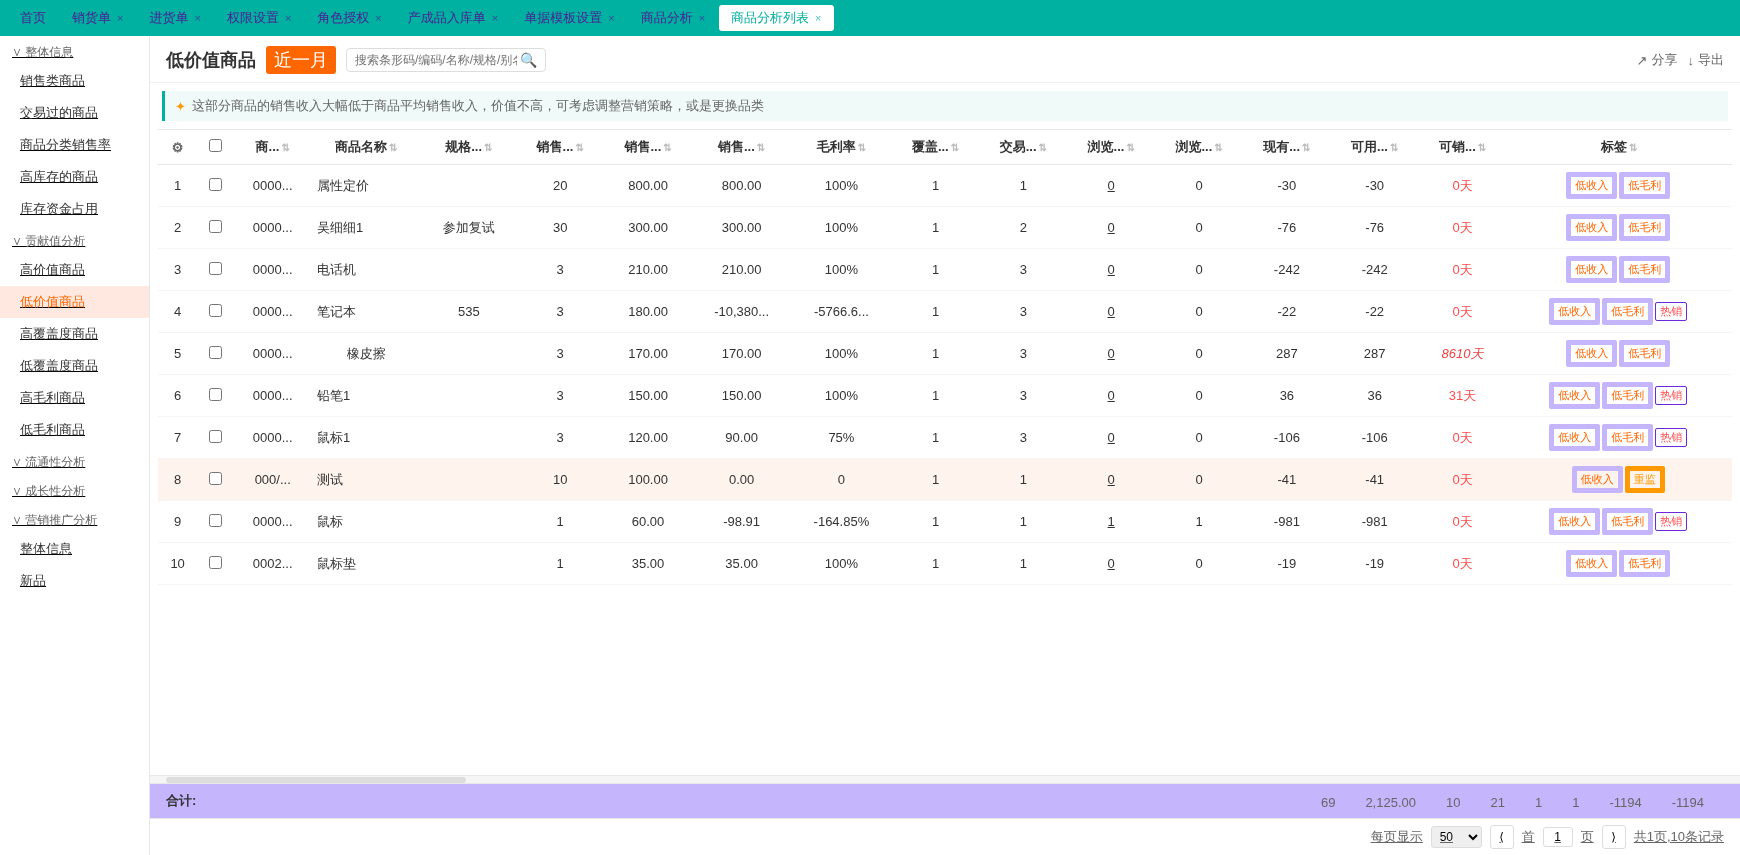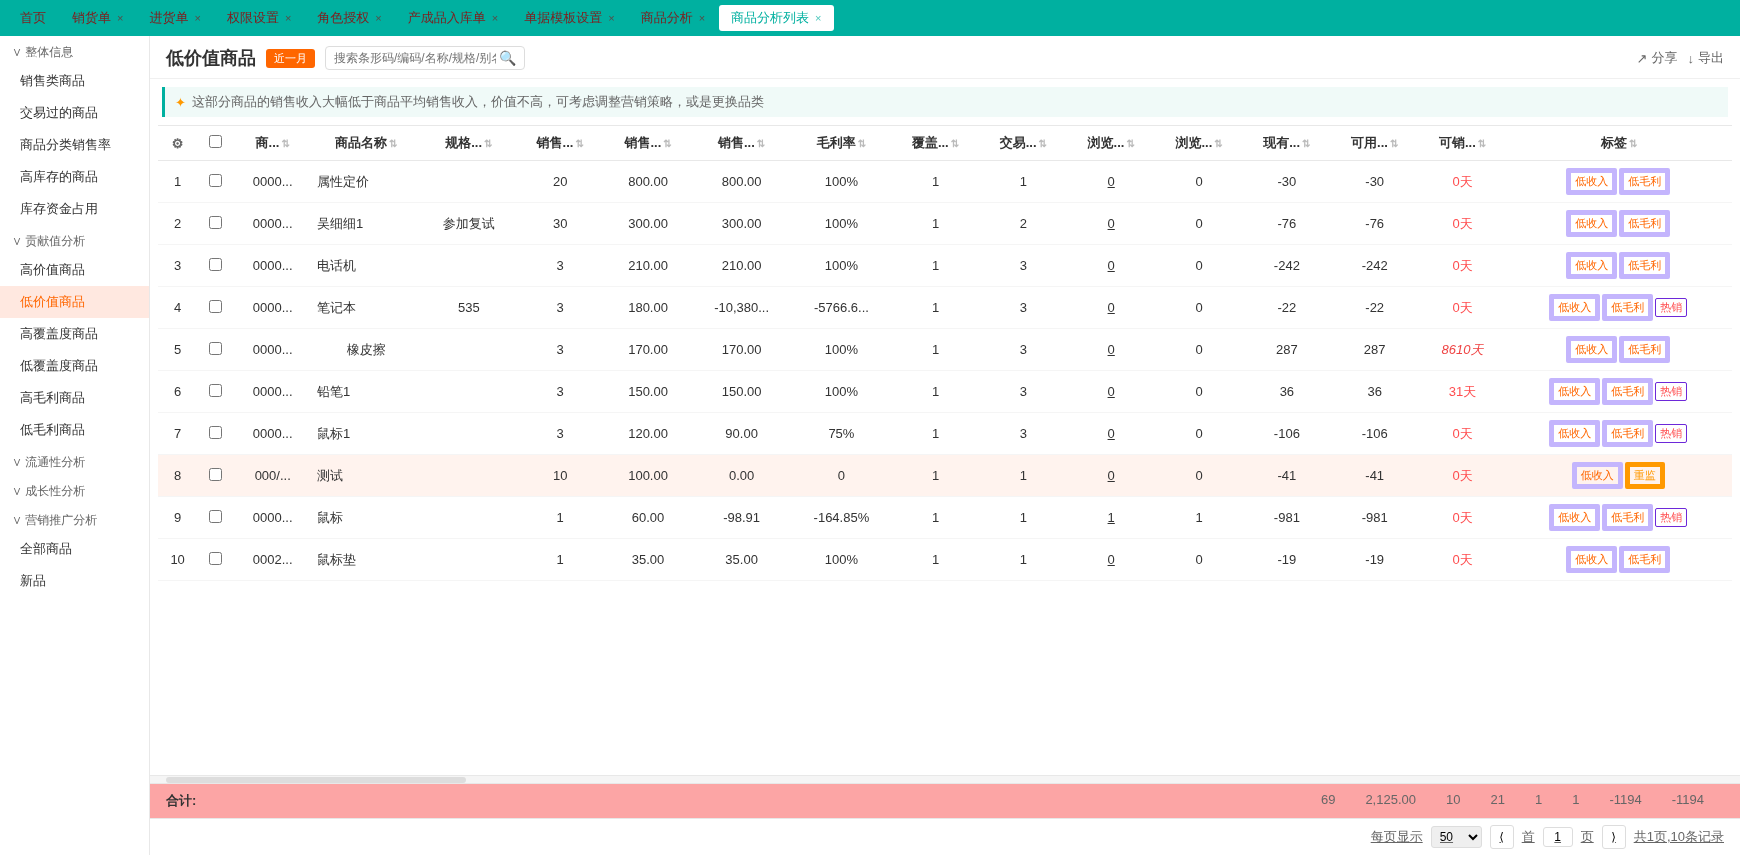--- a/index.html
+++ b/index.html
@@ -8,21 +8,21 @@
     
     .top-nav {
       background: #00b0a0;
       height: 36px;
       display: flex;
       align-items: center;
       padding: 0 8px;
       gap: 2px;
     }
     .nav-item {
-      color: #7f1d1d;
+      color: #4c1d95;
       padding: 4px 12px;
       border-radius: 3px;
       cursor: pointer;
       white-space: nowrap;
       font-size: 13px;
       display: flex;
       align-items: center;
       gap: 4px;
     }
     .nav-item.active { background: #fff; color: #00b0a0; }
@@ -34,20 +34,21 @@
       height: calc(100vh - 36px);
     }
     
     
     .sidebar {
       width: 150px;
       background: #fff;
       border-right: 1px solid #e8e8e8;
       overflow-y: auto;
       flex-shrink: 0;
+      text-decoration: underline;
     }
     .sidebar-group-title {
       color: #666;
       padding: 8px 12px 4px;
       font-size: 12px;
       display: flex;
       align-items: center;
       gap: 4px;
       cursor: pointer;
     }
@@ -82,21 +83,21 @@
       font-size: 18px;
       font-weight: bold;
       color: #333;
     }
     .tag-btn {
       background: #ff6600;
       color: #fff;
       border: none;
       border-radius: 3px;
       padding: 2px 8px;
-      font-size: 11px;
+      font-size: 18px;
       cursor: pointer;
     }
     .search-box {
       border: 1px solid #ddd;
       border-radius: 4px;
       padding: 4px 28px 4px 8px;
       width: 200px;
       color: #999;
       font-size: 12px;
       outline: none;
@@ -161,23 +162,23 @@
     }
     .badge-orange { color: #ff6600; border: 5px solid #c4b5fd; }
     .badge-red { color: #ff4d4f; border: 1px solid #6d28d9; }
     
     .link-underline { color: #333; text-decoration: underline; cursor: pointer; }
     
     
     .table-footer {
       border-top: 1px solid #e8e8e8;
       padding: 8px 16px;
-      background: #fca5a5;
-      display: flex;
-      align-items: flex-start;
+      background: #c4b5fd;
+      display: flex;
+      align-items: flex-end;
       gap: 8px;
       font-size: 12px;
       color: #666;
     }
     .footer-total { font-weight: bold; color: #333; margin-right: 20px; }
     .footer-values { display: flex; gap: 30px; flex: 1; justify-content: flex-end; padding-right: 20px; }
     
     
     .pagination {
       border-top: 1px solid #e8e8e8;
@@ -264,21 +265,21 @@
       <div class="sidebar-group-title">∨ 贡献值分析</div>
       <div class="sidebar-item">高价值商品</div>
       <div class="sidebar-item active">低价值商品</div>
       <div class="sidebar-item">高覆盖度商品</div>
       <div class="sidebar-item">低覆盖度商品</div>
       <div class="sidebar-item">高毛利商品</div>
       <div class="sidebar-item">低毛利商品</div>
       <div class="sidebar-group-title">∨ 流通性分析</div>
       <div class="sidebar-group-title">∨ 成长性分析</div>
       <div class="sidebar-group-title">∨ 营销推广分析</div>
-      <div class="sidebar-item">全部商品</div>
+      <div class="sidebar-item">整体信息</div>
       <div class="sidebar-item">新品</div>
     </div>
   <div class="content">
     <div class="content-header">
       <span class="page-title">低价值商品</span>
       <button class="tag-btn">近一月</button>
       <div class="search-wrap">
         <input class="search-box" placeholder="搜索条形码/编码/名称/规格/别名" style="">
         <span class="search-icon">🔍</span>
       </div>

